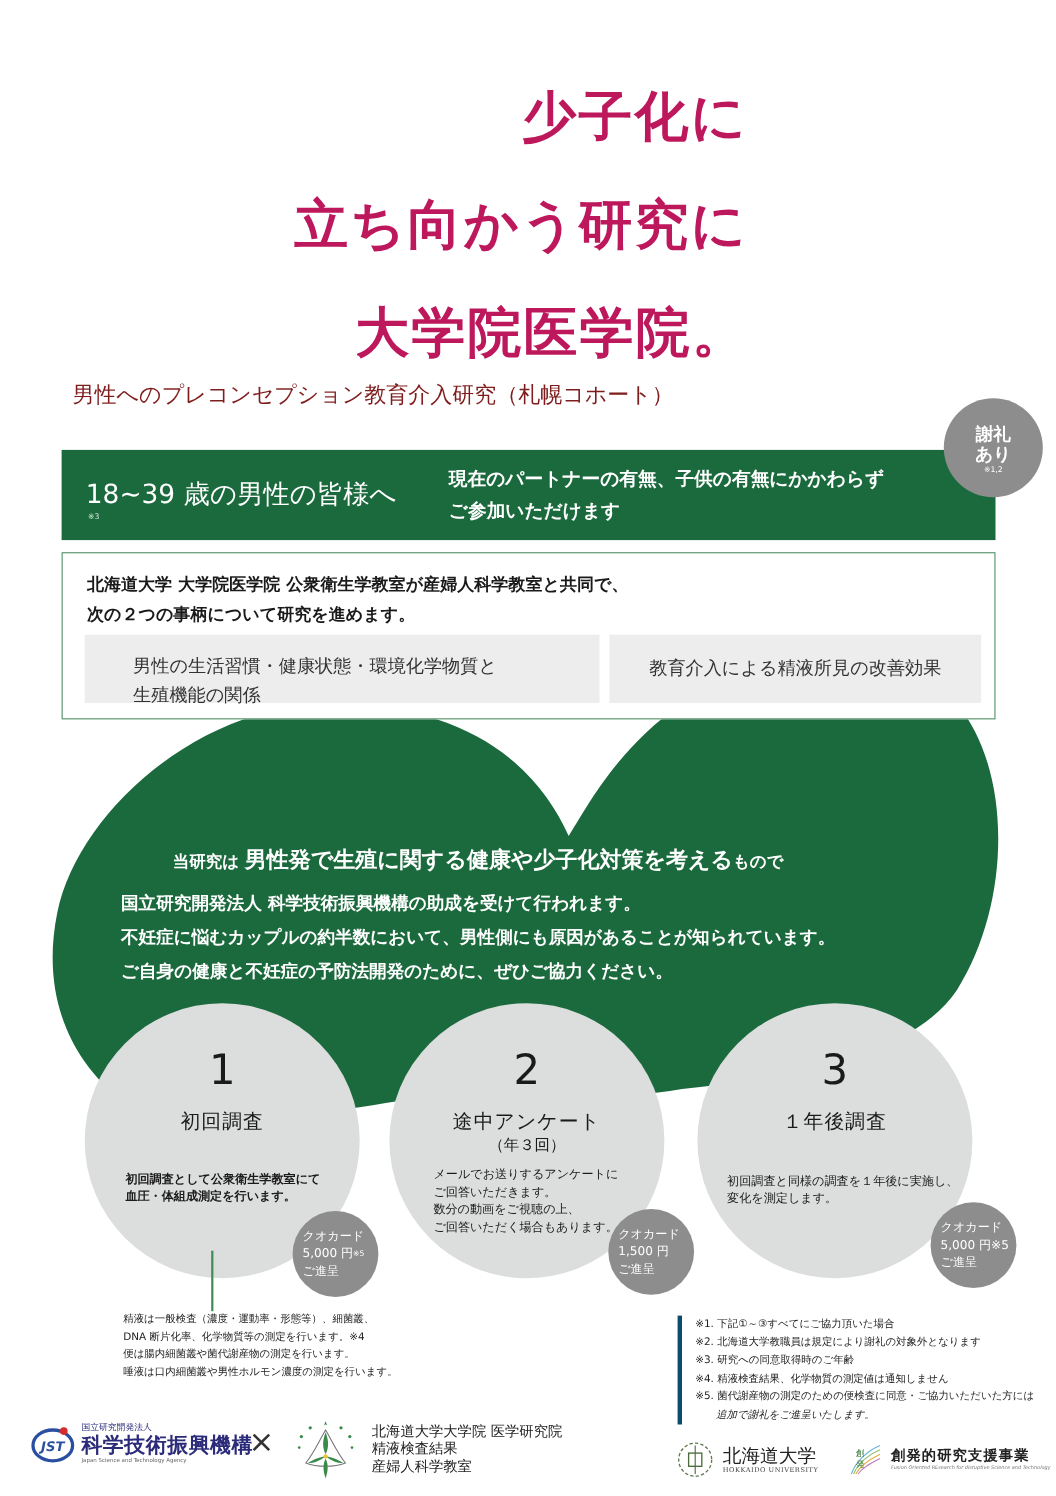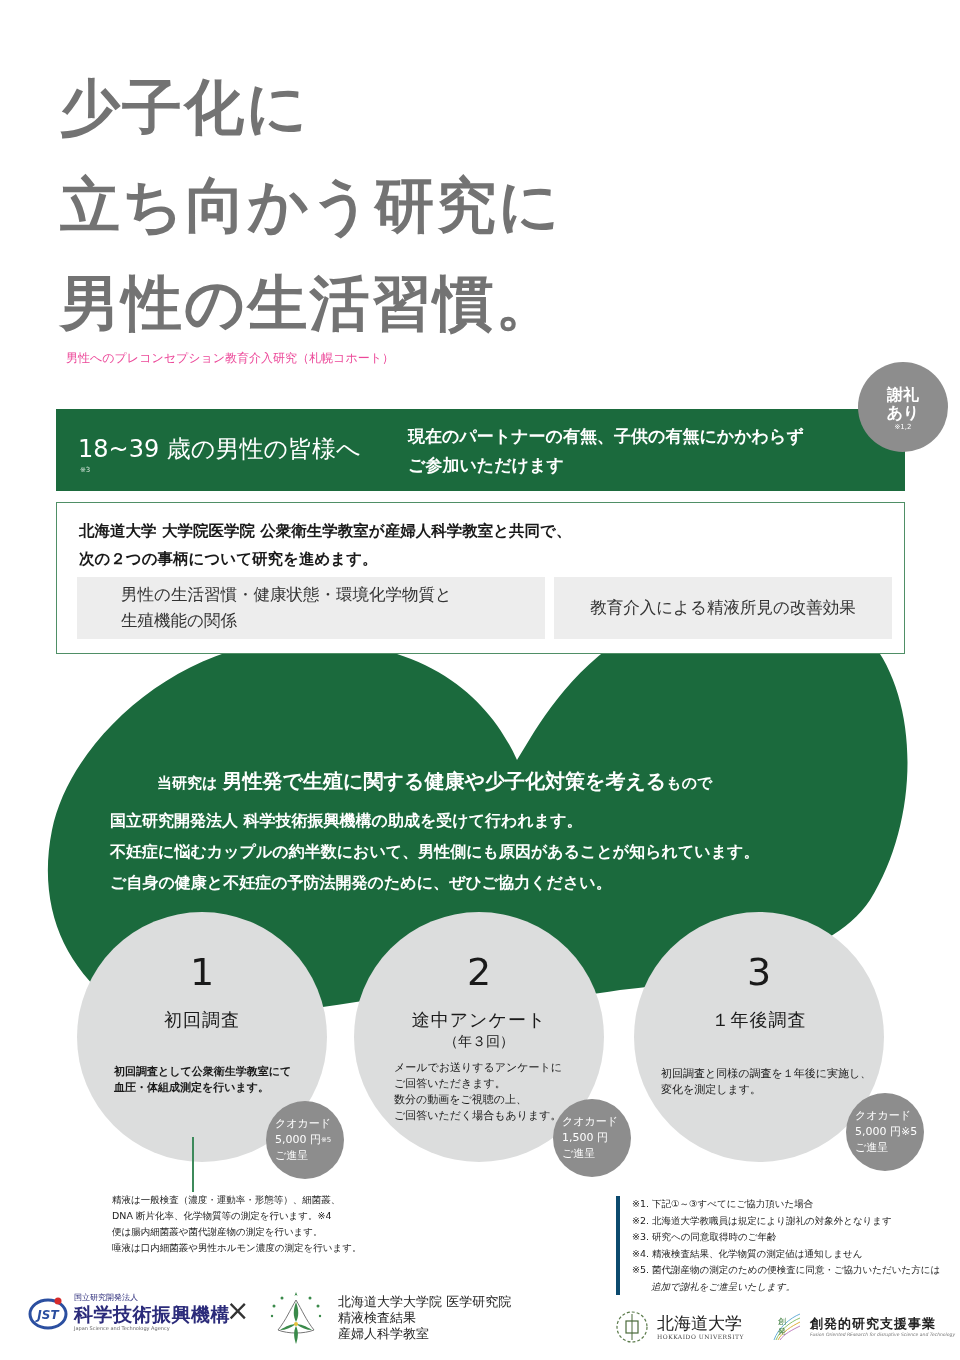--- a/index.html
+++ b/index.html
@@ -3,40 +3,40 @@
   <meta charset="utf-8">
   <style>
     * { margin: 0; padding: 0; box-sizing: border-box; }
     html, body { width: 960px; height: 1360px; background: #ffffff; overflow: hidden; }
     body { position: relative; font-family: "DejaVu Sans", "Liberation Sans", sans-serif; color: #1a1a1a; }
 
     .abs { position: absolute; }
 
     
     .hero { left: 60px; top: 58px; width: 620px; }
-    .hero-line { font-size: 60px; font-weight: 900; line-height: 98px; letter-spacing: 2px; color: #737373; white-space: nowrap; font-family: "DejaVu Sans", sans-serif; }
-
-    .lead { left: 66px; top: 346px; font-size: 12px; line-height: 25px; color: #ec4899; text-align: center; }
+    .hero-line { font-size: 49px; font-weight: 900; line-height: 98px; letter-spacing: 2px; color: #be185d; white-space: nowrap; font-family: "DejaVu Sans", sans-serif; text-align: right; }
+
+    .lead { left: 66px; top: 346px; font-size: 20px; line-height: 25px; color: #7f1d1d; text-align: center; }
 
     
     .banner { left: 56px; top: 409px; width: 849px; height: 82px; background: #1b6a3d; color: #fff; padding-left: 13px; }
     .banner-target { position: absolute; left: 22px; top: 24px; font-size: 24px; font-weight: 500; white-space: nowrap; }
     .banner-target-note { position: absolute; left: 24px; top: 57px; font-size: 7px; color: #d9e8de; }
     .banner-desc { position: absolute; left: 352px; top: 13px; font-size: 17px; line-height: 29px; font-weight: 600; white-space: nowrap; }
 
     .reward-badge { left: 858px; top: 362px; width: 90px; height: 90px; border-radius: 50%; background: #8d8d8d; color: #fff; text-align: center; }
     .reward-badge .l1 { margin-top: 24px; font-size: 16px; font-weight: 700; line-height: 18px; }
     .reward-badge .l2 { font-size: 16px; font-weight: 700; line-height: 18px; }
     .reward-badge .note { font-size: 7px; line-height: 10px; }
 
     
     .collab { left: 56px; top: 502px; width: 849px; height: 152px; border: 1.5px solid #4f8f66; background: #fff; }
     .collab-text { position: absolute; left: 22px; top: 14px; font-size: 15.5px; line-height: 28px; font-weight: 700; color: #1a1a1a; white-space: nowrap; }
     .topic { position: absolute; top: 74px; height: 62px; background: #ededed; color: #333; font-size: 16.5px; line-height: 26px; }
-    .topic-a { left: 20px; width: 468px; padding: 5px 0 0 44px; }
+    .topic-a { left: 20px; width: 468px; padding: 16px 0 0 44px; }
     .topic-b { left: 497px; width: 338px; display: flex; align-items: center; justify-content: center; }
 
     
     .blob { left: 0; top: 0; width: 960px; height: 1360px; pointer-events: none; }
     .blob-text { left: 110px; top: 768px; color: #fff; }
     .blob-line1 { font-size: 15px; font-weight: 700; white-space: nowrap; text-align: center; }
     .blob-line1 .big { font-size: 20px; font-weight: 600; }
     .blob-para { font-size: 16px; font-weight: 700; line-height: 31px; margin-top: 10px; white-space: nowrap; }
 
     
@@ -92,21 +92,21 @@
            C 720 980, 830 960, 870 900
            C 920 820, 920 700, 870 640
            C 820 590, 700 590, 620 640
            C 560 680, 530 740, 517 760
            C 490 700, 430 640, 300 640 Z" fill="#1b6a3d"></path>
 </svg>
 
 <div class="abs hero">
   <div class="hero-line">少子化に</div>
   <div class="hero-line">立ち向かう研究に</div>
-  <div class="hero-line">男性の生活習慣。</div>
+  <div class="hero-line">大学院医学院。</div>
 </div>
 
 <div class="abs lead">
   <div>男性へのプレコンセプション教育介入研究（札幌コホート）</div>
 </div>
 
 <div class="abs banner">
   <div class="banner-target">18~39 歳の男性の皆様へ</div>
   <div class="banner-target-note">※3</div>
   <div class="banner-desc">

